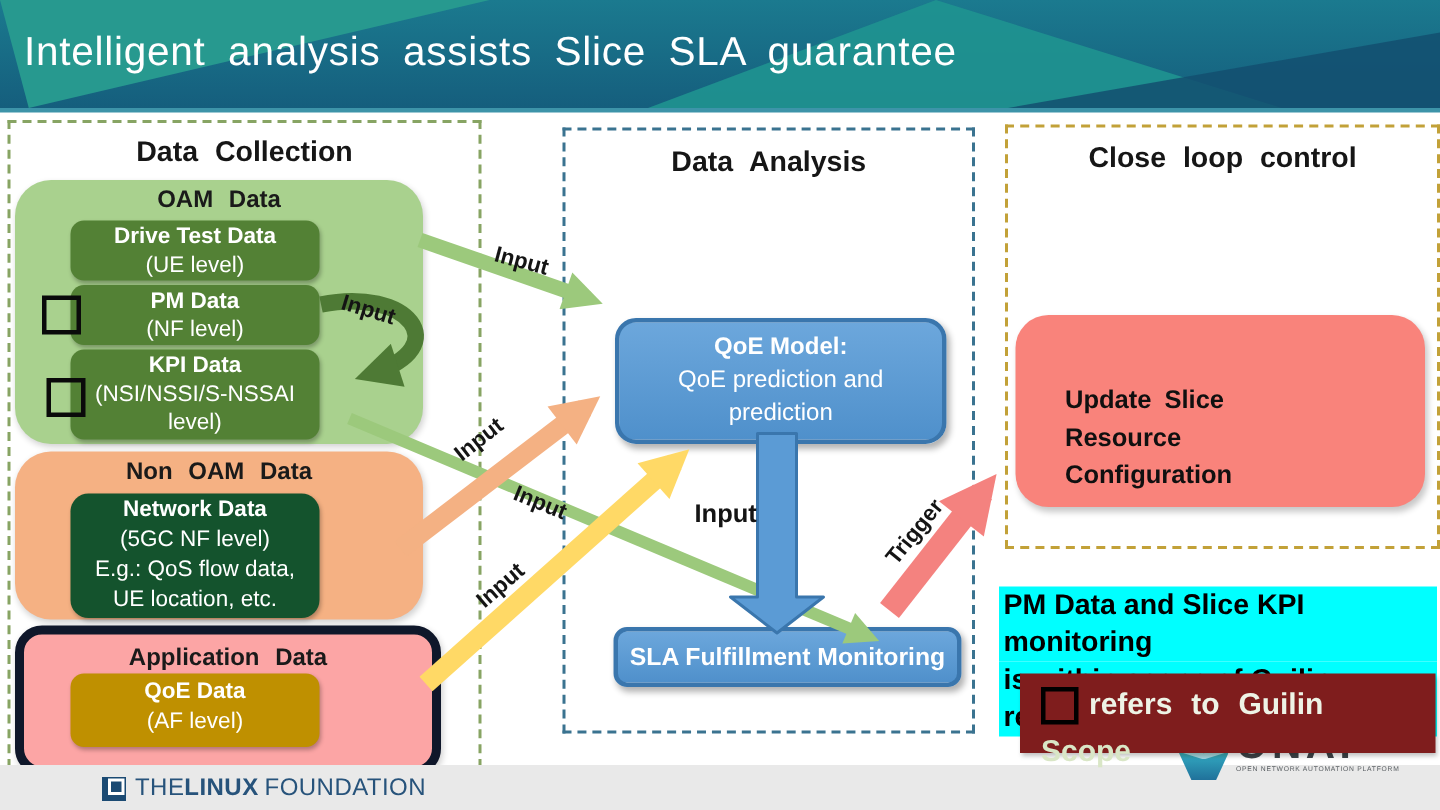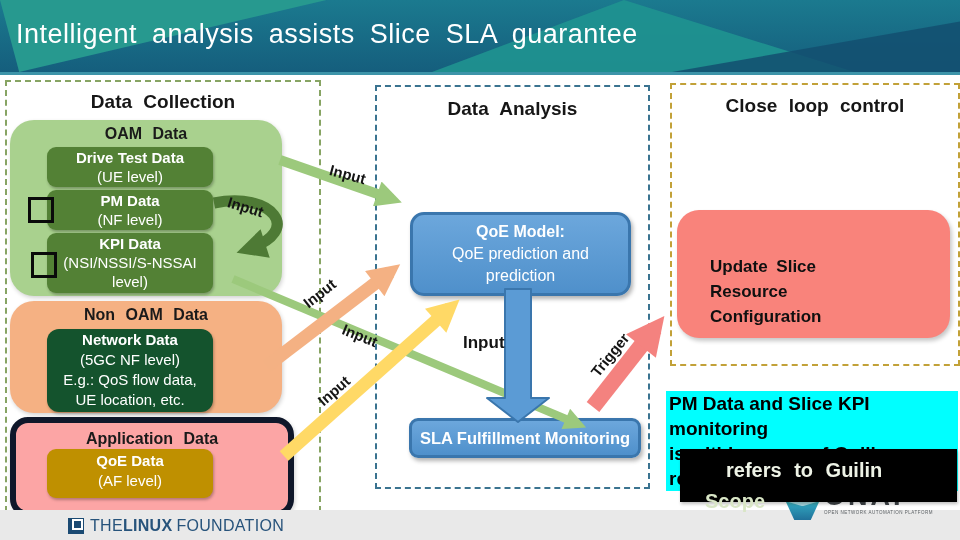--- a/index.html
+++ b/index.html
@@ -57,24 +57,24 @@
   .qoe-model .bname{font-weight:700;}
   .sla-box{left:397px;top:418px;width:226px;height:34px;border-radius:9px;font-size:16.5px;font-weight:700;line-height:34px;margin-left:12px;}
 
   
   .update-box{left:677px;top:210px;width:273px;height:128px;background:#f9837b;border-radius:22px;box-shadow:2px 3px 4px rgba(0,0,0,.22);}
   .update-text{position:absolute;left:33px;top:44px;font-size:17px;font-weight:700;color:#101010;line-height:25px;word-spacing:4px;}
 
   
   .cyan-note{left:666px;top:391px;width:292px;font-size:19px;font-weight:700;color:#000;line-height:25px;}
   .cyan-note span{background:#00ffff;padding:0 3px;display:inline-block;}
-  .legend-box{left:680px;top:449px;width:277px;height:53px;background:#000000;z-index:4;overflow:visible;box-shadow:1px 2px 3px rgba(0,0,0,.25);}
+  .legend-box{left:680px;top:449px;width:277px;height:53px;background:#7f1d1d;z-index:4;overflow:visible;box-shadow:1px 2px 3px rgba(0,0,0,.25);}
   .legend-line1{position:absolute;left:14px;top:9px;color:#eef3e6;font-size:20px;font-weight:700;word-spacing:7px;white-space:nowrap;display:flex;align-items:center;}
   .legend-sq{width:19px;height:19px;border:3px solid #000;margin-right:7px;display:inline-block;}
-  .legend-line2{position:absolute;left:25px;top:41px;color:#d9e6c6;font-size:20px;font-weight:700;}
+  .legend-line2{position:absolute;left:14px;top:41px;color:#d9e6c6;font-size:20px;font-weight:700;}
 
   
   .footer-bar{left:0;top:510px;width:960px;height:30px;background:#e9e9e9;z-index:1;}
   .linux-logo{left:68px;top:517px;display:flex;align-items:center;z-index:2;justify-content:space-between;}
   .linux-icon{width:16px;height:16px;background:#1b4a73;margin-right:6px;display:flex;align-items:center;justify-content:center;}
   .linux-icon-inner{width:7px;height:7px;border:2px solid #fff;margin-left:3px;margin-bottom:3px;}
   .linux-text{font-size:16px;color:#27537b;letter-spacing:.3px;white-space:nowrap;}
   .lx-the{font-weight:400;} .lx-linux{font-weight:800;} .lx-found{font-weight:300;margin-left:4px;}
   .onap-logo{left:786px;top:484px;display:flex;z-index:3;}
   .onap-hex{width:33px;height:36px;clip-path:polygon(25% 0,75% 0,100% 50%,75% 100%,25% 100%,0 50%);background:linear-gradient(180deg,#8fd8c6 0%,#4cbfae 38%,#2e9cb8 62%,#20719a 100%);position:relative;margin-right:5px;}

